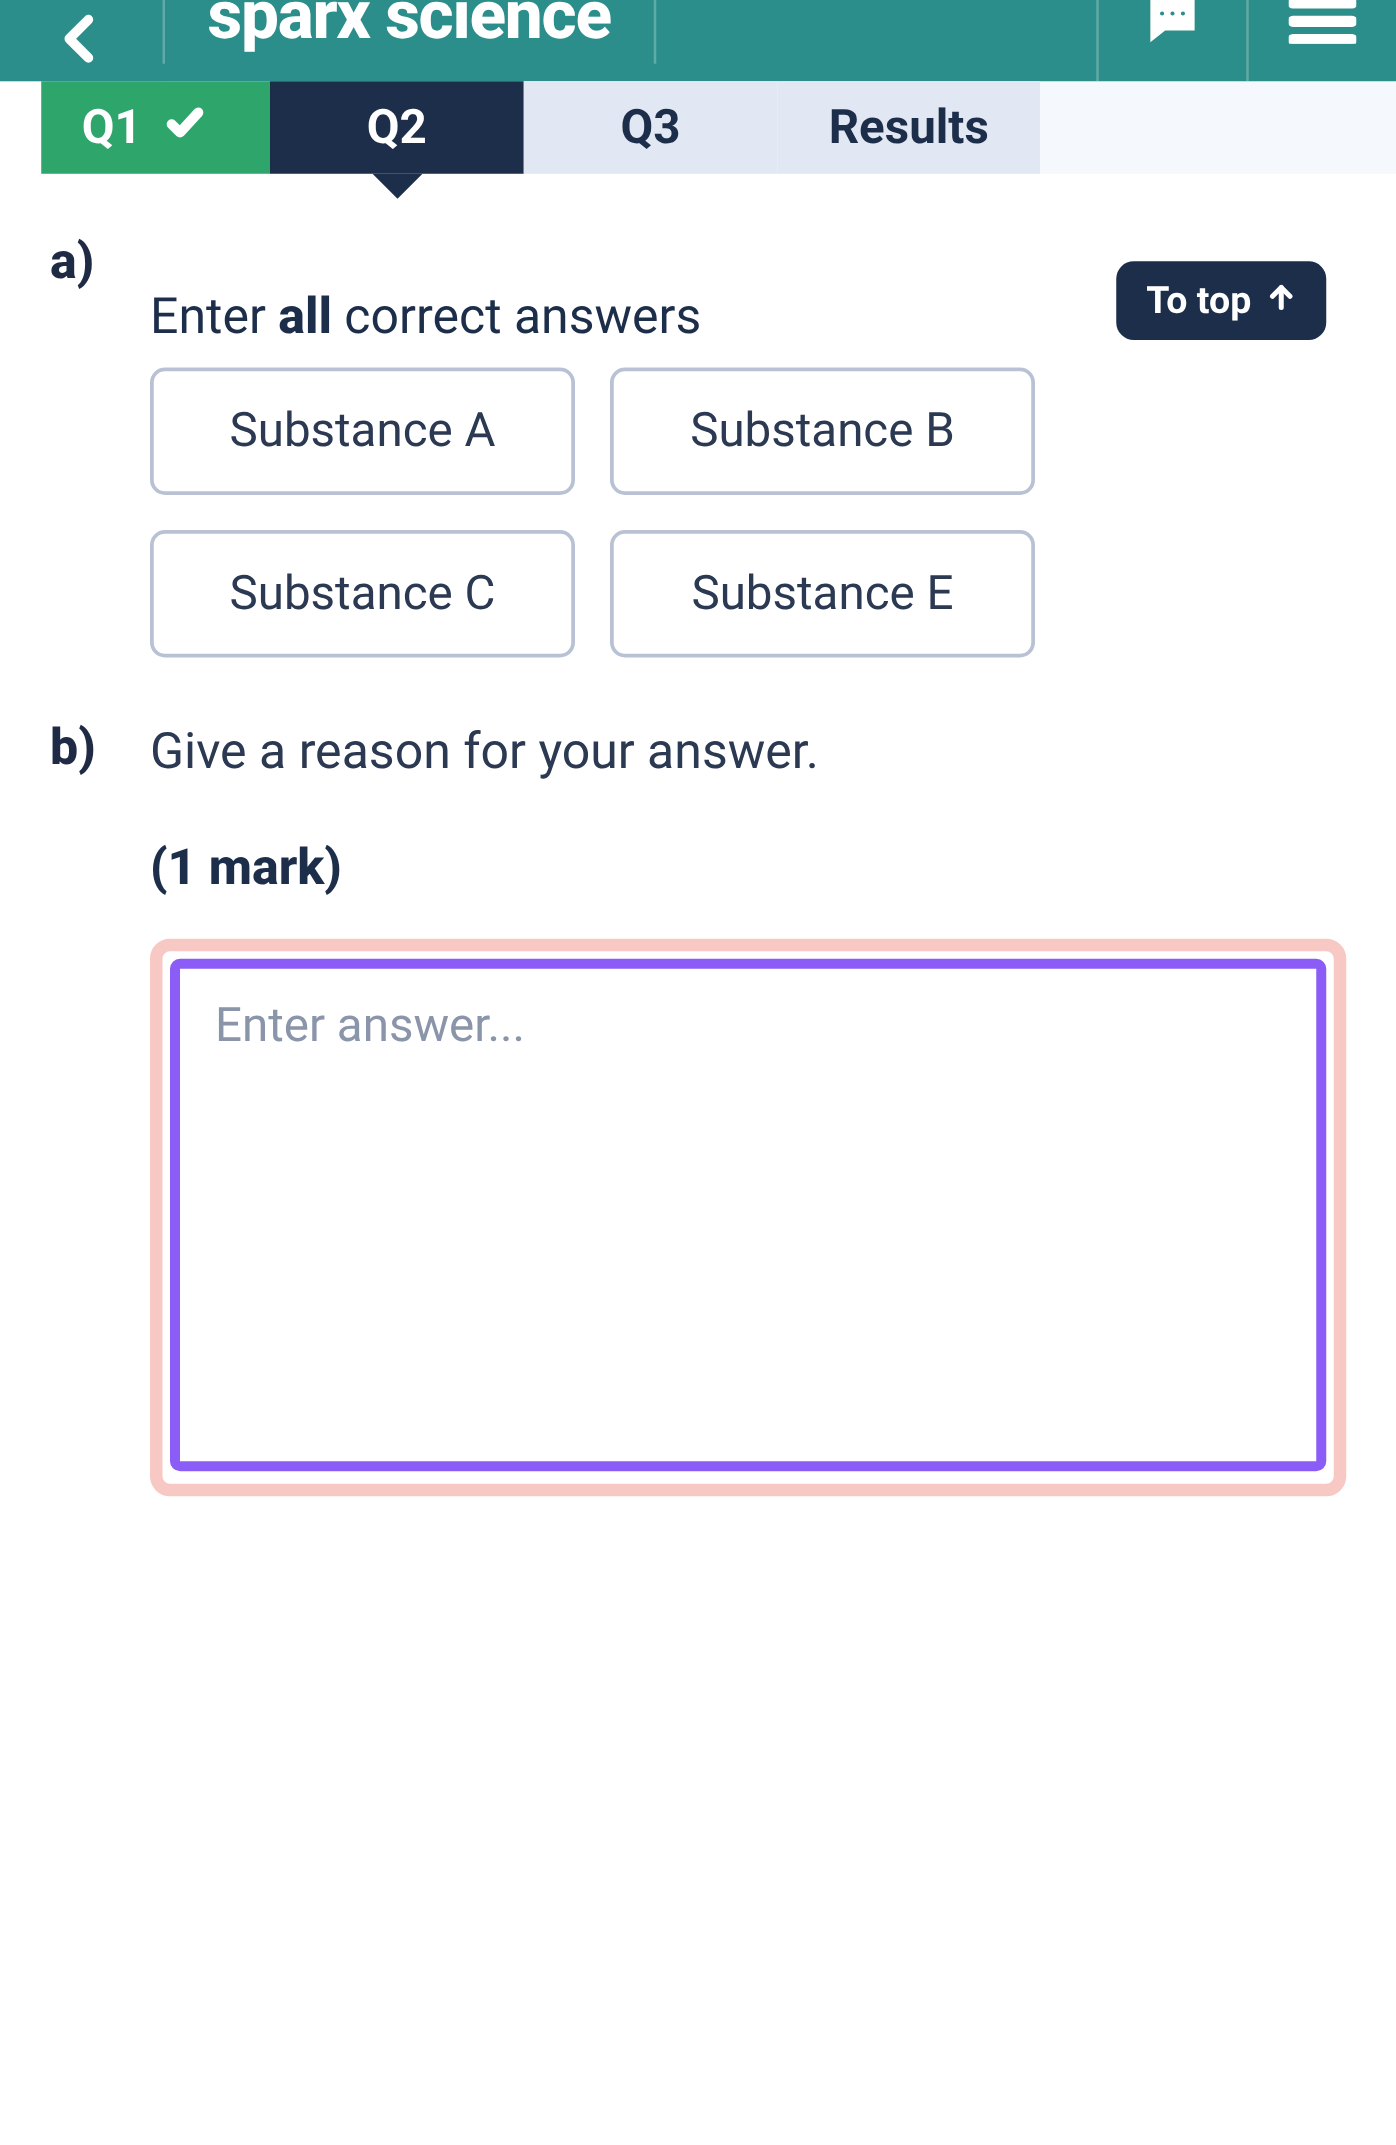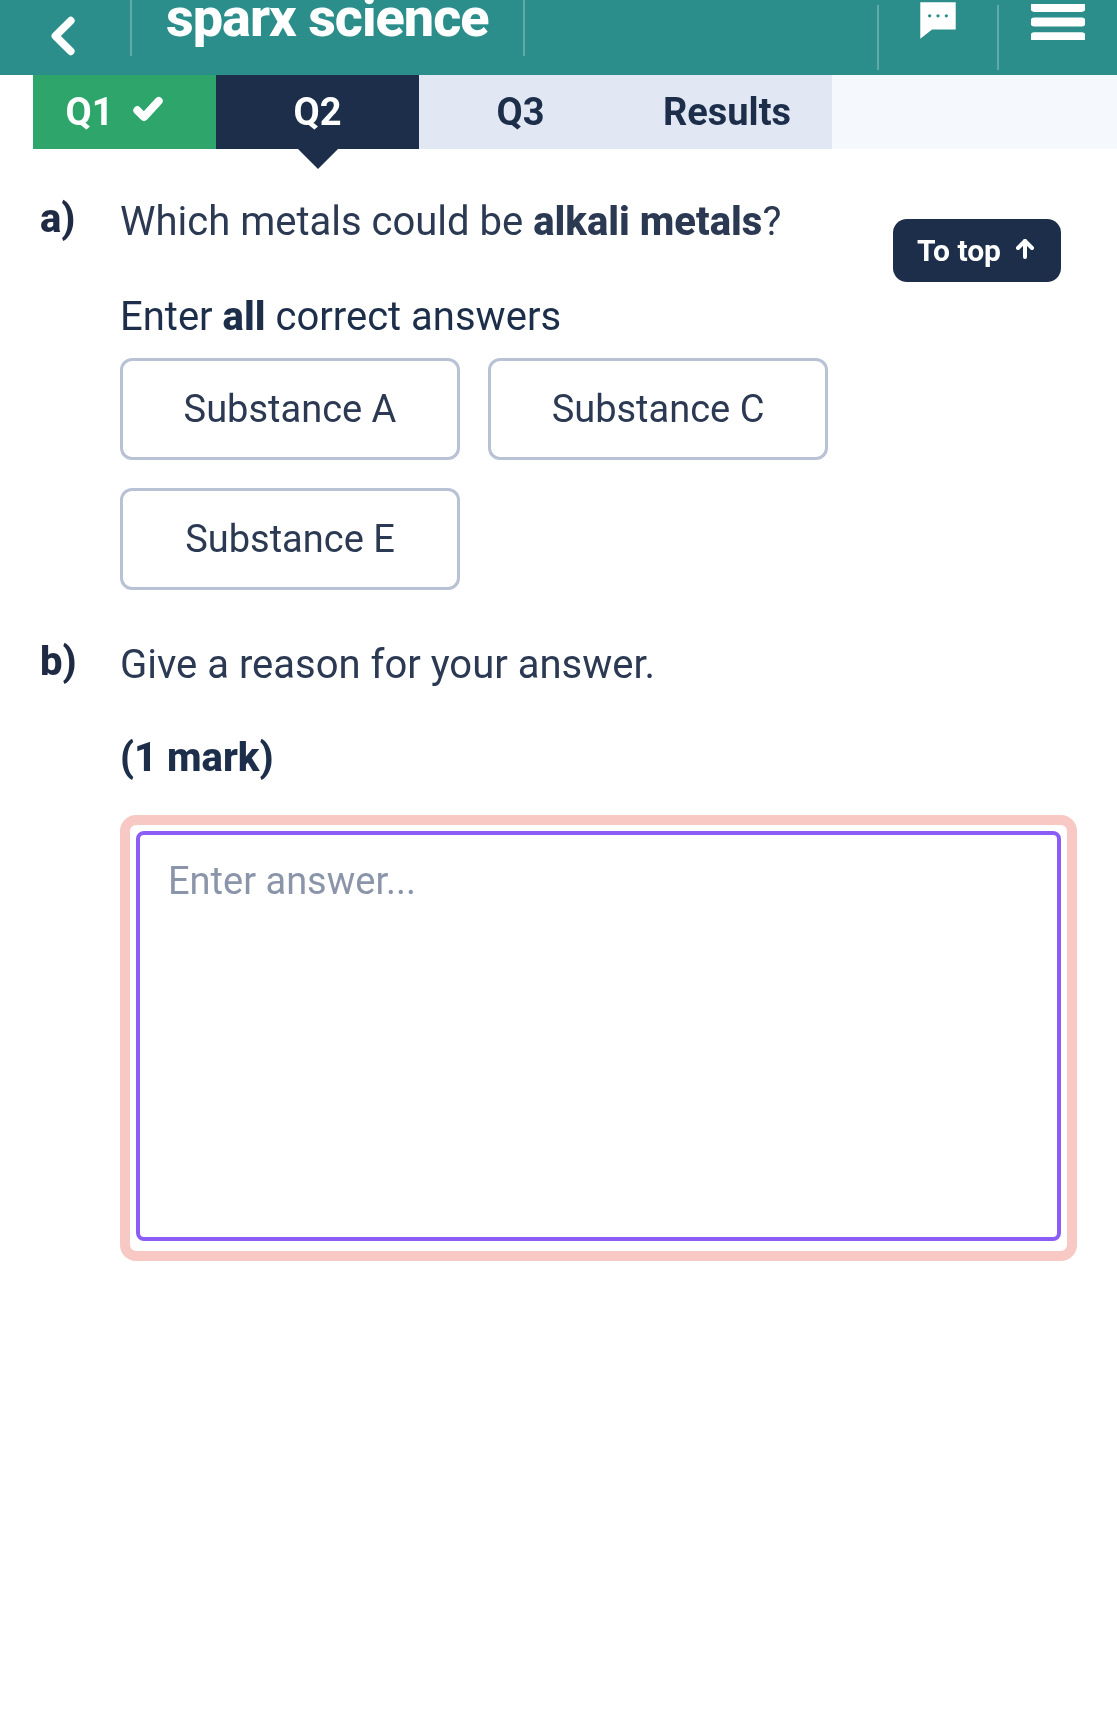--- a/index.html
+++ b/index.html
@@ -1,19 +1,19 @@
 <!DOCTYPE html>
 <html><head>
 <meta charset="utf-8">
 <style>
   * { box-sizing: border-box; margin: 0; padding: 0; }
   html, body { width: 1117px; font-family: -apple-system, BlinkMacSystemFont, "Segoe UI", Roboto, Helvetica, Arial, sans-serif; background: #fff; color: #1f2a44; }
   
   .header {
-    height: 75px;
+    height: 65px;
     background: #2b8e8b;
     display: flex;
     align-items: center;
     position: relative;
     overflow: hidden;
   }
   .back-btn {
     width: 130px; height: 65px;
     background: #2b8e8b;
     display: flex; align-items: center; justify-content: center;
@@ -115,21 +115,21 @@
   .marks { margin-top: 42px; font-size: 40px; font-weight: 800; color: #1c2e4a; }
   .answer-box {
     margin-top: 34px;
     border: 10px solid #f8c9c4;
     border-radius: 16px;
     padding: 6px;
   }
   .answer-box textarea {
     width: 100%;
     min-height: 410px;
-    border: 4px solid #8b5cf6;
+    border: 8px solid #8b5cf6;
     border-radius: 8px;
     padding: 24px 28px;
     font-size: 38px;
     font-family: inherit;
     color: #2b3953;
     resize: none;
     outline: none;
   }
   .answer-box textarea::placeholder { color: #8b95aa; }
 </style>
@@ -197,28 +197,26 @@
       <svg viewBox="0 0 24 24">
           <line x1="12" y1="20" x2="12" y2="4"></line>
           <polyline points="5 11 12 4 19 11"></polyline>
         </svg>
     </span>
   </div>
 
   <div class="part">
     <div class="part-letter">a)</div>
     <div class="part-content">
-      <div class="qtext">
-        <span>Which metals could be </span><b>alkali metals</b><span>?</span>
-      </div>
       <div class="instruction">
         <span>Enter </span><b>all</b><span> correct answers</span>
       </div>
       <div class="options" id="options">
           <div class="opt">Substance A</div>
+          <div class="opt">Substance B</div>
           <div class="opt">Substance C</div>
           <div class="opt">Substance E</div>
         </div>
     </div>
   </div>
 
   <div class="part">
     <div class="part-letter">b)</div>
     <div class="part-content">
       <div class="qtext">Give a reason for your answer.</div>

